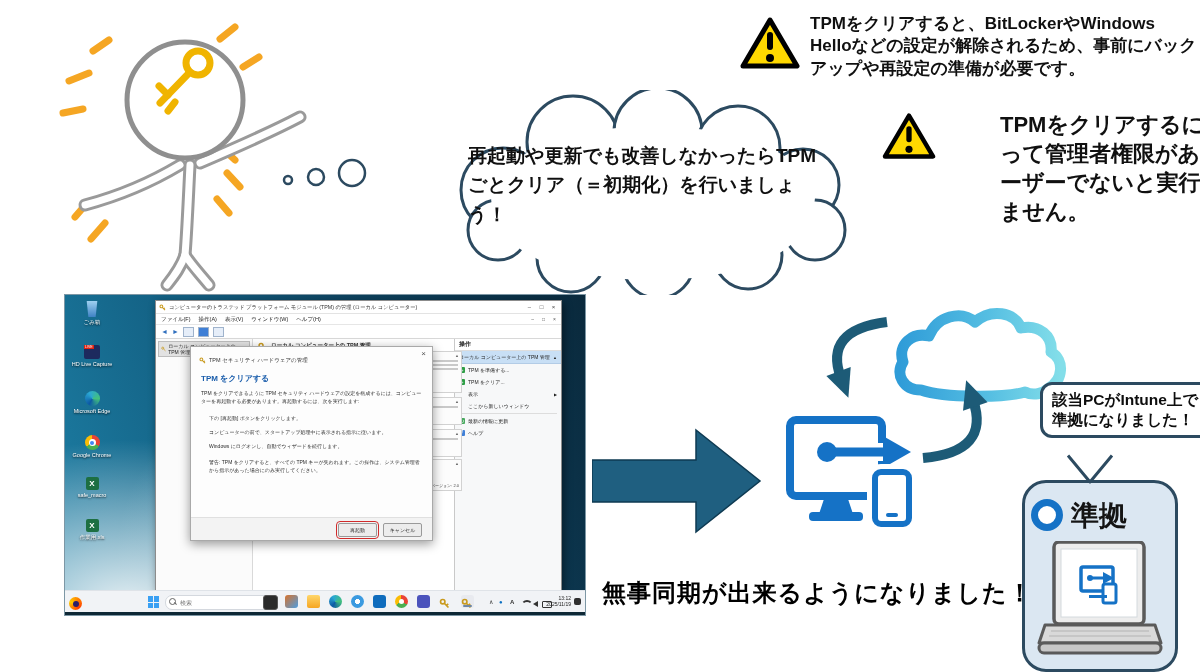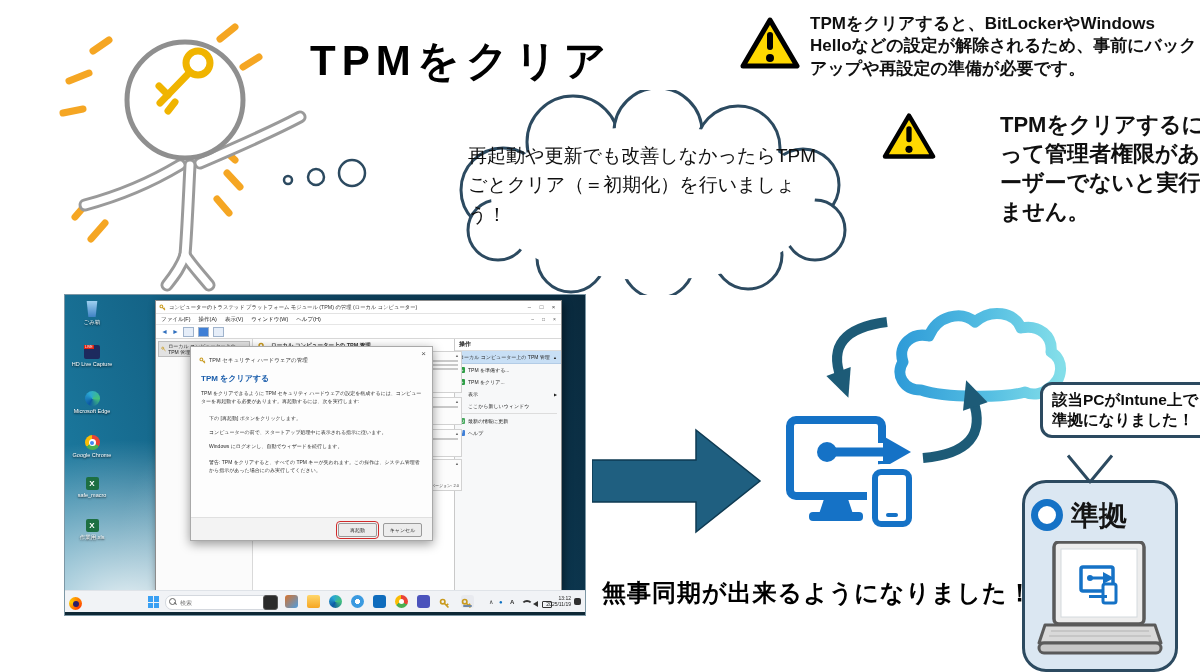--- a/index.html
+++ b/index.html
@@ -5,21 +5,21 @@
   html,body{margin:0;padding:0;background:#fff;}
   .page{position:relative;width:1200px;height:672px;background:#fff;overflow:hidden;
         font-family:"Liberation Sans",sans-serif;color:#111;}
   .abs{position:absolute;}
 
   
   .main-title{font-size:42px;font-weight:800;letter-spacing:6px;color:#000;}
   .warn-text{font-weight:700;color:#101010;line-height:1.32;}
 
   
-  .cloud-text{font-size:19px;font-weight:400;line-height:1.55;color:#101010;}
+  .cloud-text{font-size:19px;font-weight:700;line-height:1.55;color:#101010;}
 
   
   .shot{width:520px;height:320px;background:
       radial-gradient(ellipse at 12% 98%, rgba(255,255,255,.9), rgba(255,255,255,0) 38%),
       radial-gradient(ellipse at 45% 80%, rgba(170,215,230,.45), rgba(0,0,0,0) 45%),
       linear-gradient(250deg,#0a293c 0%,#0d405c 35%,#136083 65%,#1d7fa5 100%);
       outline:1px solid #7d97a5;}
   .dt-label{font-size:5.5px;color:#fff;text-shadow:0 1px 2px rgba(0,0,0,.9);text-align:center;width:46px;line-height:1.1;margin-top:2px;}
   .dt-ic{width:46px;display:flex;flex-direction:column;align-items:center;}
 
@@ -119,21 +119,20 @@
     </g>
     <circle cx="150" cy="85" r="58" fill="#fff" stroke="#8f8f8f" stroke-width="5"></circle>
     <g fill="none" stroke="#f0b400" stroke-width="7" stroke-linecap="round">
       <circle cx="163" cy="48" r="12"></circle>
       <path d="M155,57 L125,88"></path>
       <path d="M133,80 L124,71"></path>
       <path d="M140,87 L133,96"></path>
     </g>
   </svg>
 
-  <div class="abs main-title" style="left:310px;top:33px">TPMをクリア</div>
 
   <svg class="abs" style="left:740px;top:16px" width="60" height="54" viewBox="0 0 60 54">
     <polygon points="30,4 57,50 3,50" fill="#ffd800" stroke="#000" stroke-width="5" stroke-linejoin="round"></polygon>
     <rect x="27" y="16" width="6" height="18" rx="3" fill="#000"></rect>
     <circle cx="30" cy="42" r="4" fill="#000"></circle>
   </svg>
   <div class="abs warn-text" style="left:810px;top:13px;width:388px;font-size:17px">TPMをクリアすると、BitLockerやWindows Helloなどの設定が解除されるため、事前にバックアップや再設定の準備が必要です。</div>
 
   <svg class="abs" style="left:882px;top:112px" width="54" height="48" viewBox="0 0 60 54">
     <polygon points="30,4 57,50 3,50" fill="#ffd800" stroke="#000" stroke-width="5" stroke-linejoin="round"></polygon>

